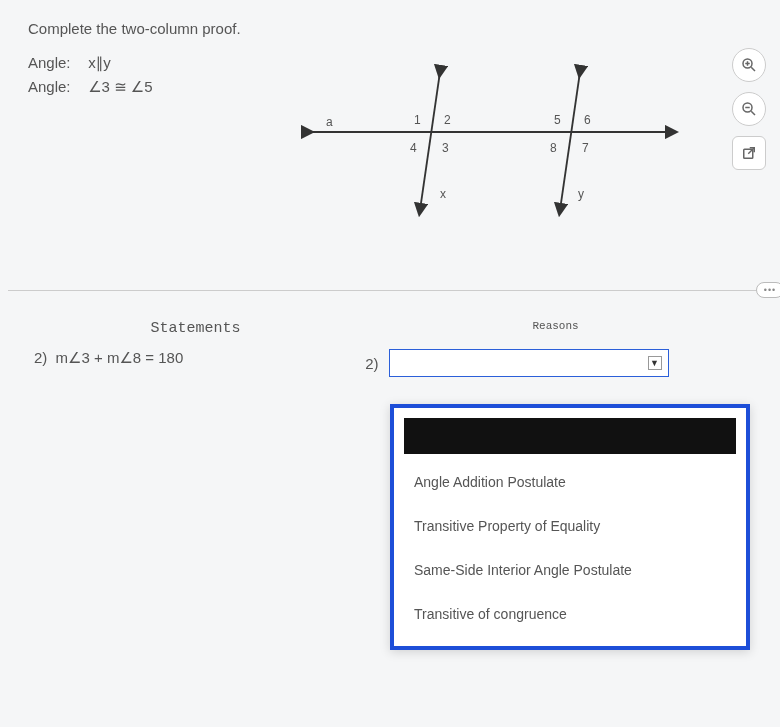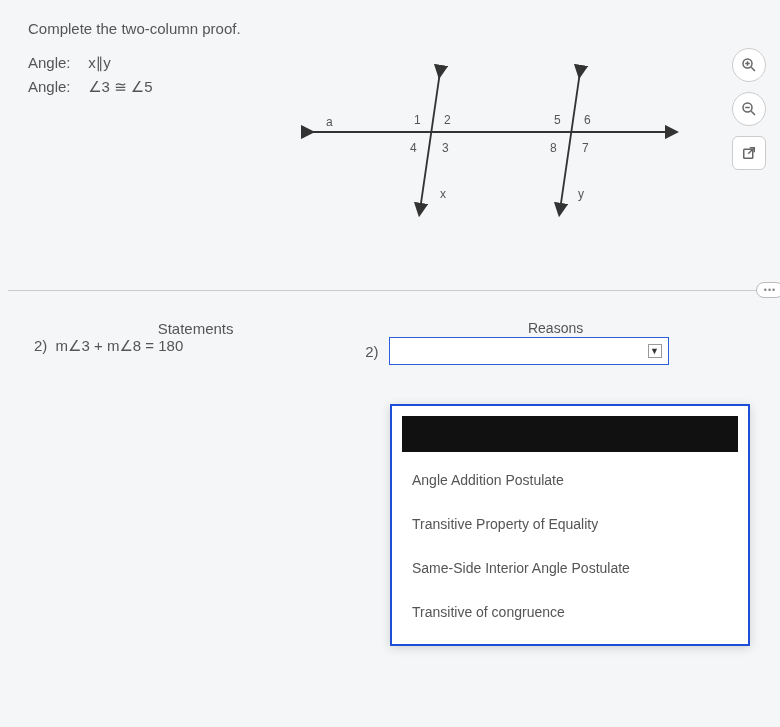--- a/index.html
+++ b/index.html
@@ -40,23 +40,23 @@
       border-radius: 10px;
       background: #fff;
       display: flex;
       align-items: center;
       justify-content: center;
       font-size: 9px;
       color: #888;
       letter-spacing: 1px;
     }
     .proof { position: absolute; top: 320px; left: 30px; right: 30px; }
-    .headers { display: flex; margin-bottom: 0; }
+    .headers { display: flex; margin-bottom: 12px; font-family: Liberation Mono, monospace; }
     .header-left { width: 46%; text-align: center; font-size: 15px; color: #555; }
-    .header-right { width: 54%; text-align: center; font-size: 14px; color: #555; }
+    .header-right { width: 54%; text-align: center; font-size: 11px; color: #555; }
     .rows { font-size: 15px; color: #555; }
     .row { display: flex; margin-bottom: 10px; align-items: flex-start; }
     .cell-left { width: 46%; padding-left: 4px; }
     .cell-right { width: 54%; padding-left: 4px; display: flex; align-items: center; gap: 6px; }
     .num { margin-right: 4px; }
     .dd-select {
       border: 1.5px solid #2b5fd9;
       background: #fff;
       height: 28px;
       width: 280px;
@@ -70,21 +70,21 @@
       border: 1px solid #999;
       display: flex; align-items: center; justify-content: center;
       font-size: 9px; color: #333;
     }
     .dd-list {
       position: absolute;
       top: 84px;
       left: 360px;
       width: 360px;
       background: #fff;
-      border: 2px solid #1d4ed8;
+      border: 4px solid #1d4ed8;
       box-shadow: 0 2px 10px rgba(0,0,0,0.15);
       padding: 10px;
     }
     .dd-item {
       padding: 14px 10px;
       font-size: 14px;
       color: #555;
     }
     .dd-item.blank {
       background: #111;

